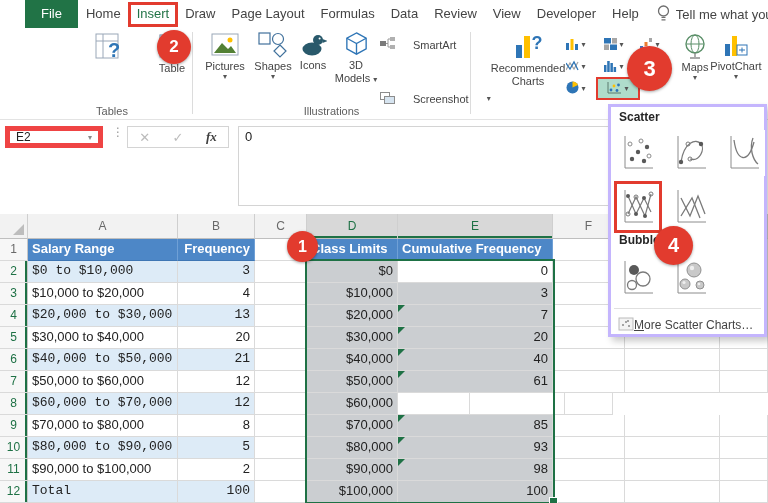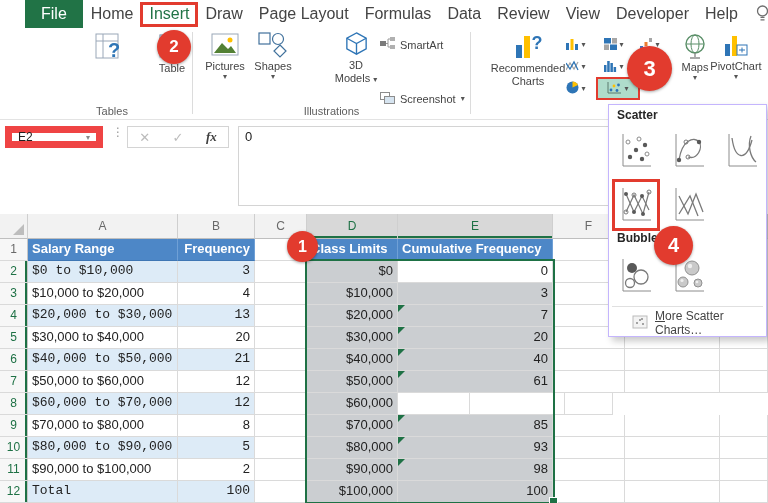--- a/index.html
+++ b/index.html
@@ -1,38 +1,38 @@
 <!DOCTYPE html>
 <html><head>
 <meta charset="utf-8">
 <style>
   html,body{margin:0;padding:0;background:#fff;}
   .app{position:relative;width:768px;height:503px;overflow:hidden;background:#fff;
        font-family:"Liberation Sans","DejaVu Sans",sans-serif;-webkit-font-smoothing:antialiased;}
   
   .tabbar{position:absolute;left:0;top:0;width:768px;height:28px;display:flex;align-items:stretch;background:#fff;}
-  .tab{padding:0 8px;line-height:28px;font-size:16px;color:#444;white-space:nowrap;position:relative;cursor:default;}
+  .tab{padding:0 8px;line-height:28px;font-size:13px;color:#444;white-space:nowrap;position:relative;cursor:default;}
   .tab.file{background:#217346;color:#fff;padding:0 16px;margin-left:25px;}
   .tab.active-ins{color:#217346;}
   .tab.boxed::after{content:"";position:absolute;left:-1px;right:-1px;top:2px;bottom:1px;border:3px solid #E23B2E;}
   .tellme{display:flex;align-items:center;gap:6px;margin-left:10px;font-size:13px;color:#444;white-space:nowrap;overflow:hidden;flex:1;}
   
   .ribbon{position:absolute;left:0;top:28px;width:768px;height:92px;background:#fff;border-bottom:1px solid #E3E3E3;box-sizing:border-box;}
   .bigbtn{position:absolute;top:3px;text-align:center;font-size:11px;color:#444;line-height:13px;}
   .bigbtn svg{display:block;margin:0 auto 1px auto;}
   .divider{position:absolute;top:4px;height:82px;width:1px;background:#DCDCDC;}
   .grplabel{position:absolute;bottom:2px;font-size:11px;color:#5E5E5E;text-align:center;}
-  .smallrow{position:absolute;display:flex;align-items:center;gap:5px;font-size:11px;color:#444;white-space:nowrap;}
+  .smallrow{position:absolute;display:flex;align-items:center;gap:18px;font-size:11px;color:#444;white-space:nowrap;}
   .mini{position:absolute;width:32px;height:20px;display:flex;align-items:center;justify-content:center;gap:2px;}
   .dda{font-size:8px;color:#555;line-height:1;}
   .scatterbtn{position:absolute;left:596px;top:49px;width:44px;height:23px;background:#AFDCCB;border:2px solid #E23B2E;
               box-sizing:border-box;display:flex;align-items:center;justify-content:center;gap:3px;}
   
   .fbar{position:absolute;left:0;top:120px;width:768px;height:94px;background:#fff;}
-  .namebox{position:absolute;left:5px;top:6px;width:98px;height:22px;border:7px solid #ef4444;box-sizing:border-box;
+  .namebox{position:absolute;left:5px;top:6px;width:98px;height:22px;border:5px solid #ef4444;box-sizing:border-box;
            display:flex;align-items:center;font-size:12px;color:#222;padding-left:6px;}
   .namebox .nbarrow{margin-left:auto;padding-right:6px;color:#8A8A8A;font-size:8px;}
   .vdots{position:absolute;left:112px;top:7px;color:#9A9A9A;font-size:12px;line-height:10px;}
   .btnbox{position:absolute;left:127px;top:6px;width:102px;height:22px;border:1px solid #D4D4D4;box-sizing:border-box;
           display:flex;align-items:center;justify-content:space-around;font-size:13px;}
   .gicon{color:#BBB;}
   .fxg{color:#3F3F3F;font-style:italic;font-family:"Liberation Serif","DejaVu Serif",serif;font-weight:bold;}
   .fxbox{position:absolute;left:238px;top:6px;width:499px;height:80px;border:1px solid #D4D4D4;box-sizing:border-box;
          font-size:13px;color:#222;padding:2px 6px;}
   
@@ -53,27 +53,27 @@
   .blue{background:#4D87C7;color:#fff;font-weight:bold;border-right-color:#6FA0D6;border-bottom-color:#3E76B4;}
   .num{text-align:right;}
   .band .ca,.band .cb{background:#DDEBF7;font-family:Liberation Mono, monospace;}
   .cd,.ce{background:#CBCED1;text-align:right;}
   .ce.active{background:#fff;}
   .ce.flag::before{content:"";position:absolute;left:0;top:0;border-top:7px solid #1E7145;border-right:7px solid transparent;}
   .selbox{position:absolute;left:305px;top:259px;width:250px;height:245px;border:2px solid #1E7145;box-sizing:border-box;
           z-index:25;pointer-events:none;}
   .handle{position:absolute;left:549px;top:497px;width:7px;height:7px;background:#1E7145;border:1px solid #fff;z-index:26;}
   
-  .panel{position:absolute;left:608px;top:104px;width:159px;height:233px;background:#fff;border:1px solid #c4b5fd;
+  .panel{position:absolute;left:608px;top:104px;width:159px;height:233px;background:#fff;border:3px solid #c4b5fd;
          box-shadow:4px 4px 7px rgba(0,0,0,.22);z-index:40;box-sizing:border-box;}
   .pnl-h{position:absolute;font-weight:bold;font-size:12px;color:#262626;}
   .dd-icon{position:absolute;width:42px;height:46px;display:flex;align-items:center;justify-content:center;background:#fff;}
   .dd-icon.boxed{outline:3px solid #E23B2E;outline-offset:0px;}
   .pnl-sep{position:absolute;left:3px;right:3px;top:201px;border-top:1px solid #E0E0E0;}
-  .more{position:absolute;left:16px;right:0;top:205px;height:26px;display:flex;align-items:center;gap:7px;padding-left:7px;
+  .more{position:absolute;left:0;right:0;top:205px;height:26px;display:flex;align-items:center;padding-left:7px;
         font-size:12px;color:#444;}
   .more u{text-decoration:underline;}
   
   .badge{position:absolute;background:#E23B2E;color:#fff;border-radius:50%;display:flex;align-items:center;justify-content:center;
          font-weight:bold;z-index:60;box-shadow:0 1px 3px rgba(0,0,0,.35);}
   .b1{left:287px;top:231px;width:31px;height:31px;font-size:16px;}
   .b2{left:157px;top:30px;width:34px;height:34px;font-size:17px;}
   .b3{left:627px;top:46px;width:45px;height:45px;font-size:22px;z-index:61;}
   .b4{left:654px;top:226px;width:39px;height:39px;font-size:20px;}
 </style>
@@ -134,20 +134,29 @@
     </div>
     <div class="bigbtn" style="left:252px;width:42px;">
       <span><svg width="32" height="28" viewBox="0 0 32 28">
             <rect x="2" y="2" width="11" height="11" fill="none" stroke="#41719C" stroke-width="1.2"></rect>
             <circle cx="21" cy="8" r="5.5" fill="none" stroke="#41719C" stroke-width="1.2"></circle>
             <path d="M23 14l6 6-6 6-6-6z" fill="none" stroke="#41719C" stroke-width="1.2"></path>
           </svg></span>
       <span>Shapes</span>
       <div class="dda">▾</div>
     </div>
+    <div class="bigbtn" style="left:294px;width:38px;">
+      <span><svg width="27" height="27" viewBox="0 0 27 27">
+            <ellipse cx="12" cy="18" rx="9.5" ry="6.5" fill="#29596B"></ellipse>
+            <circle cx="18" cy="9" r="5" fill="#29596B"></circle>
+            <path d="M22.5 8l5 2-5 2z" fill="#29596B"></path>
+            <circle cx="19.6" cy="7.6" r="1" fill="#fff"></circle>
+          </svg></span>
+      <span>Icons</span>
+    </div>
     <div class="bigbtn" style="left:332px;width:48px;">
       <span><svg width="27" height="27" viewBox="0 0 26 28">
             <path d="M13 2l10 5.5v11L13 24 3 18.5v-11z" fill="none" stroke="#2E75B6" stroke-width="1.4"></path>
             <path d="M3 7.5L13 13l10-5.5M13 13v11" fill="none" stroke="#2E75B6" stroke-width="1.4"></path>
           </svg></span>
       <span>3D</span><br>
       <span>Models</span>
       <span class="dda">▾</span>
     </div>
     <div class="smallrow" style="left:380px;top:9px;">

